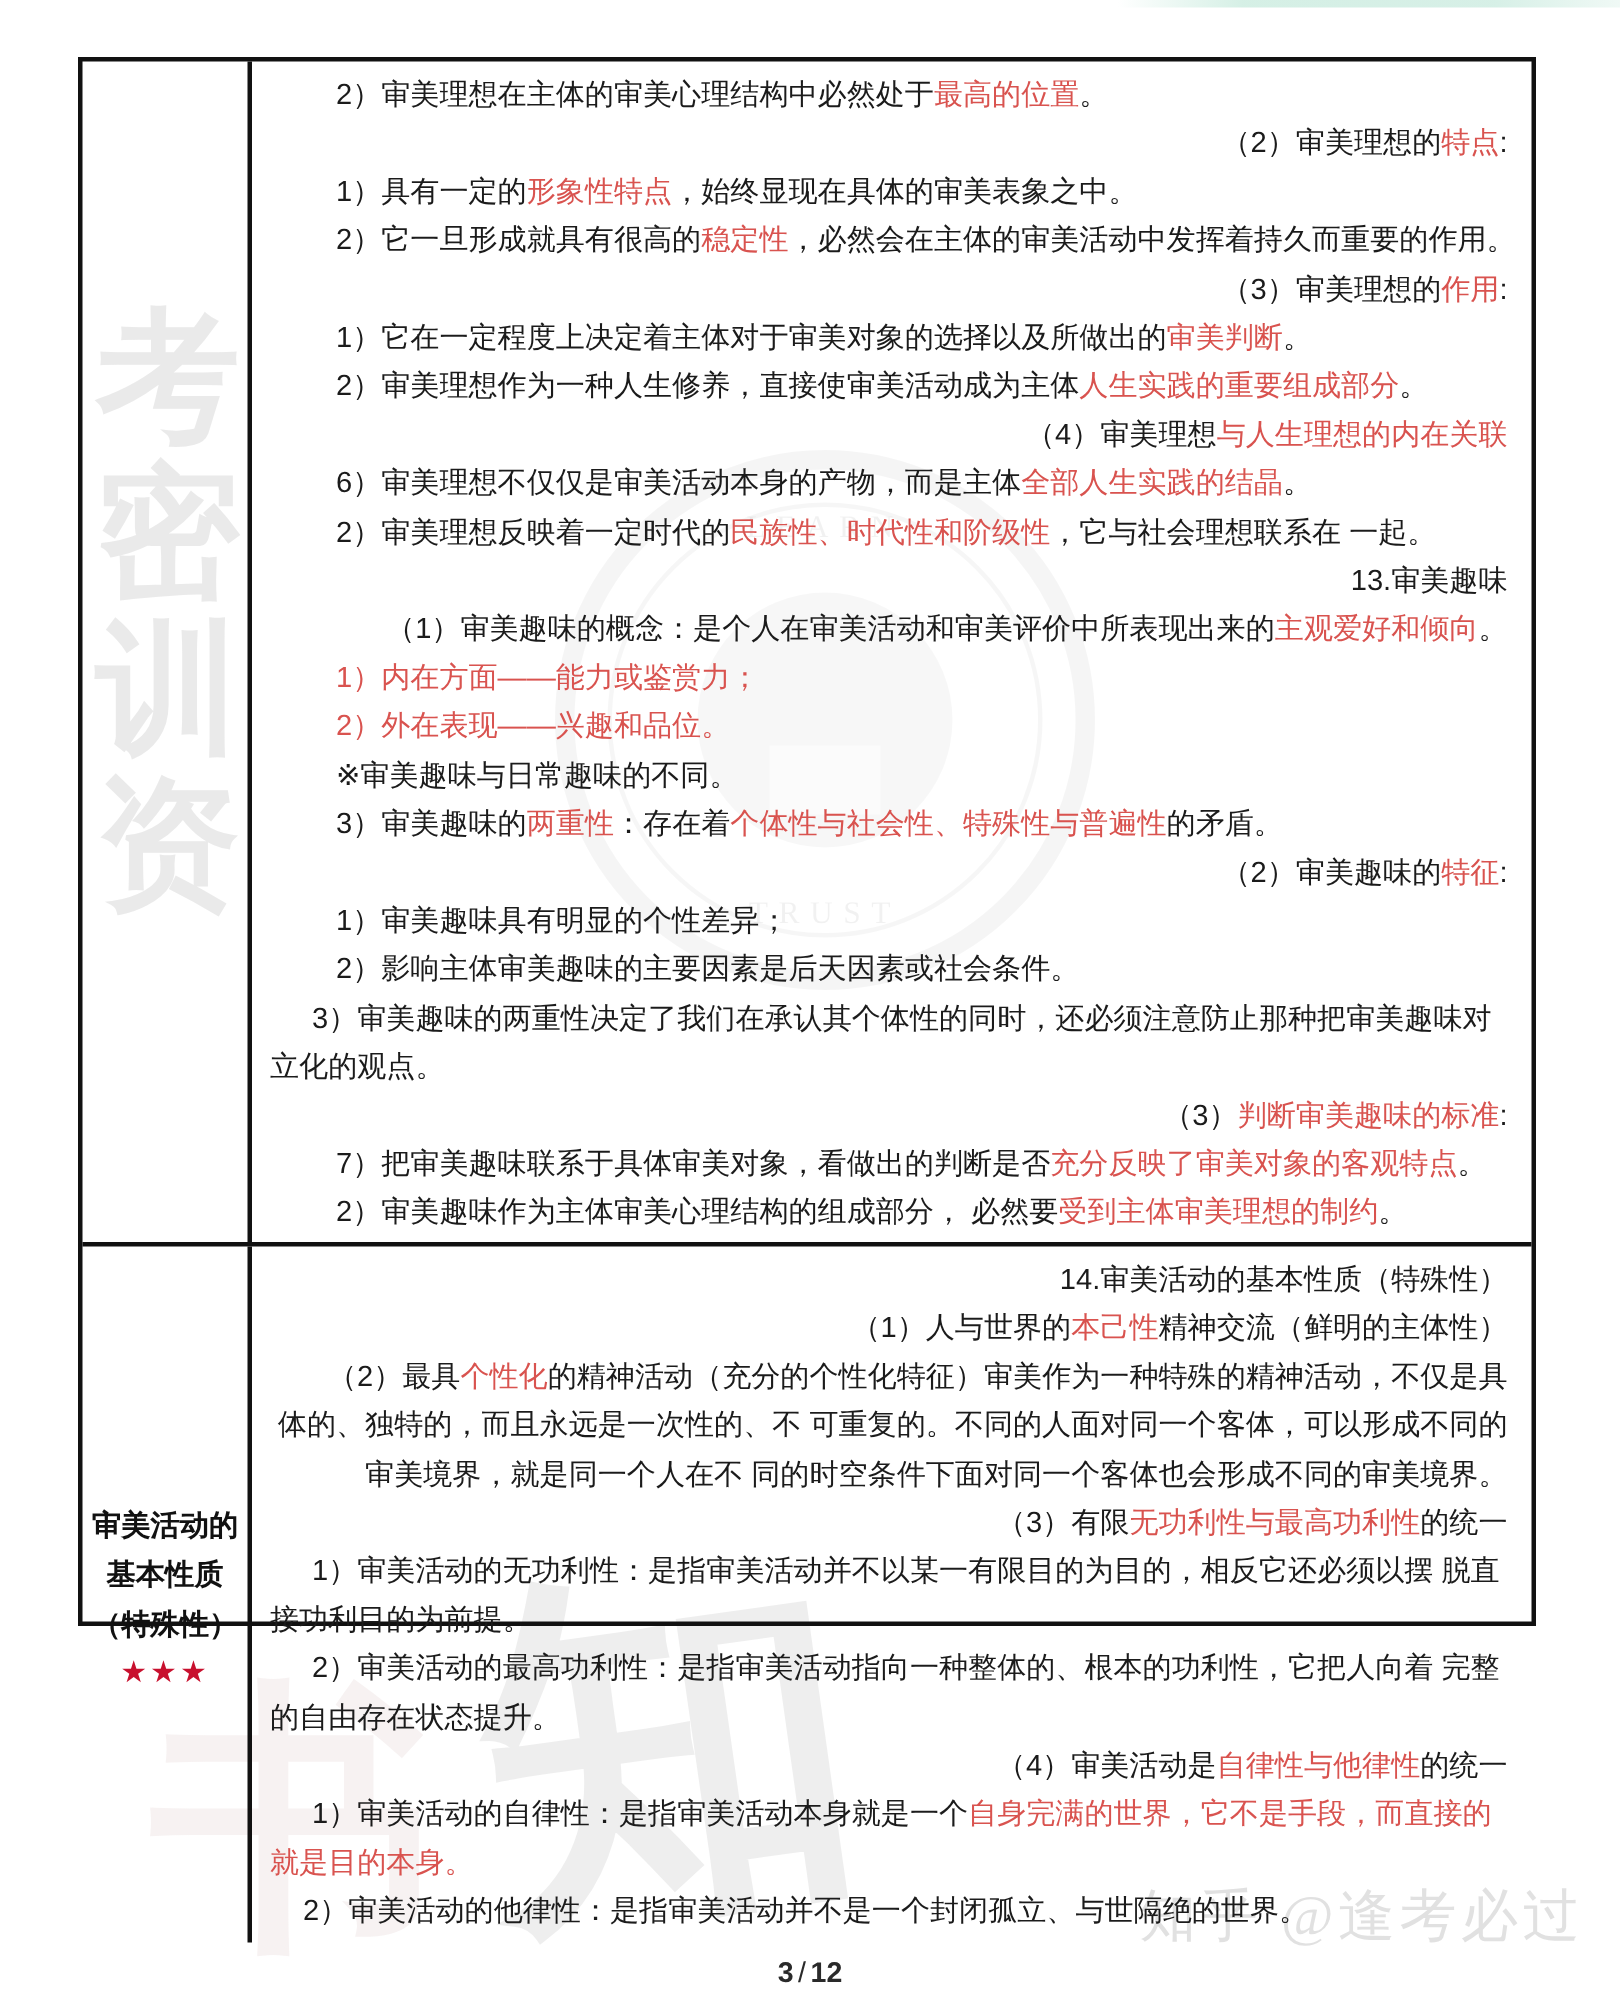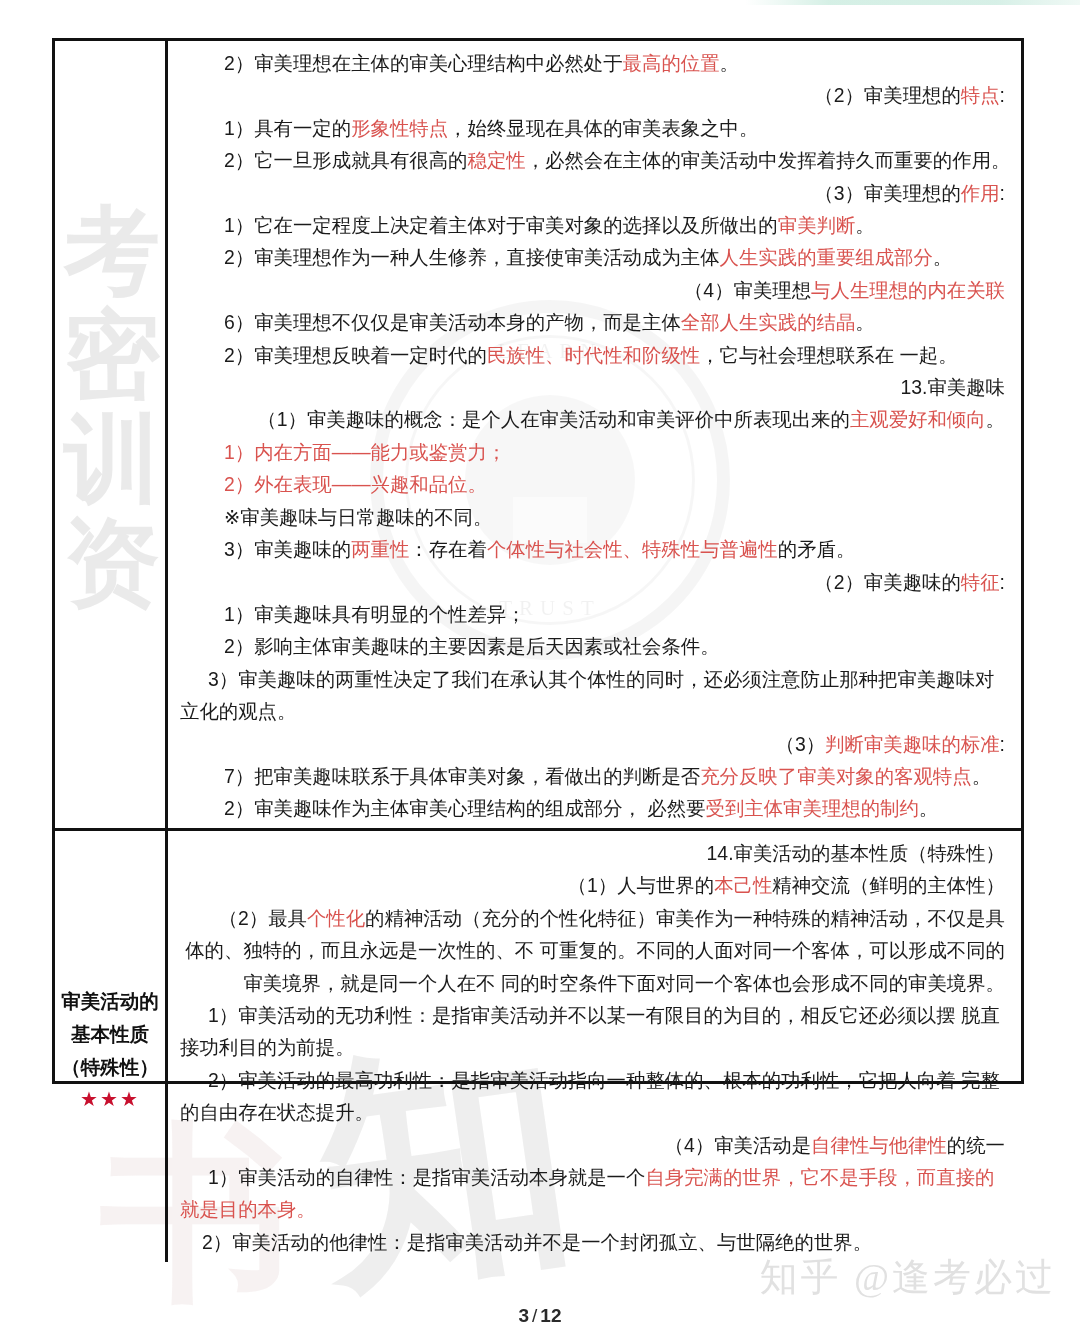--- a/index.html
+++ b/index.html
@@ -263,20 +263,21 @@
     <div class="col-label">
       <div class="label-line">审美活动的</div>
       <div class="label-line">基本性质</div>
       <div class="label-line">（特殊性）</div>
       <div class="stars">★★★</div>
     </div>
     <div class="col-body" id="row-2-body">
         <div class="tline ind0"><span>14.审美活动的基本性质（特殊性）</span></div>
         <div class="tline ind0"><span>（1）人与世界的</span><span class="red">本己性</span><span>精神交流（鲜明的主体性）</span></div>
         <div class="tline ind0 wrap hang"><span>（2）最具</span><span class="red">个性化</span><span>的精神活动（充分的个性化特征）审美作为一种特殊的精神活动，不仅是具体的、独特的，而且永远是一次性的、不 可重复的。不同的人面对同一个客体，可以形成不同的审美境界，就是同一个人在不 同的时空条件下面对同一个客体也会形成不同的审美境界。</span></div>
+        <div class="tline ind0"><span>（3）有限</span><span class="red">无功利性与最高功利性</span><span>的统一</span></div>
         <div class="tline ind1 wrap hang"><span>1）审美活动的无功利性：是指审美活动并不以某一有限目的为目的，相反它还必须以摆 脱直接功利目的为前提。</span></div>
         <div class="tline ind1 wrap hang"><span>2）审美活动的最高功利性：是指审美活动指向一种整体的、根本的功利性，它把人向着 完整的自由存在状态提升。</span></div>
         <div class="tline ind0"><span>（4）审美活动是</span><span class="red">自律性与他律性</span><span>的统一</span></div>
         <div class="tline ind1 wrap hang"><span>1）审美活动的自律性：是指审美活动本身就是一个</span><span class="red">自身完满的世界，它不是手段，而直接的就是目的本身。</span></div>
         <div class="tline ind1"><span>2）审美活动的他律性：是指审美活动并不是一个封闭孤立、与世隔绝的世界。</span></div>
       </div>
   </div>
 
 </div>
 

